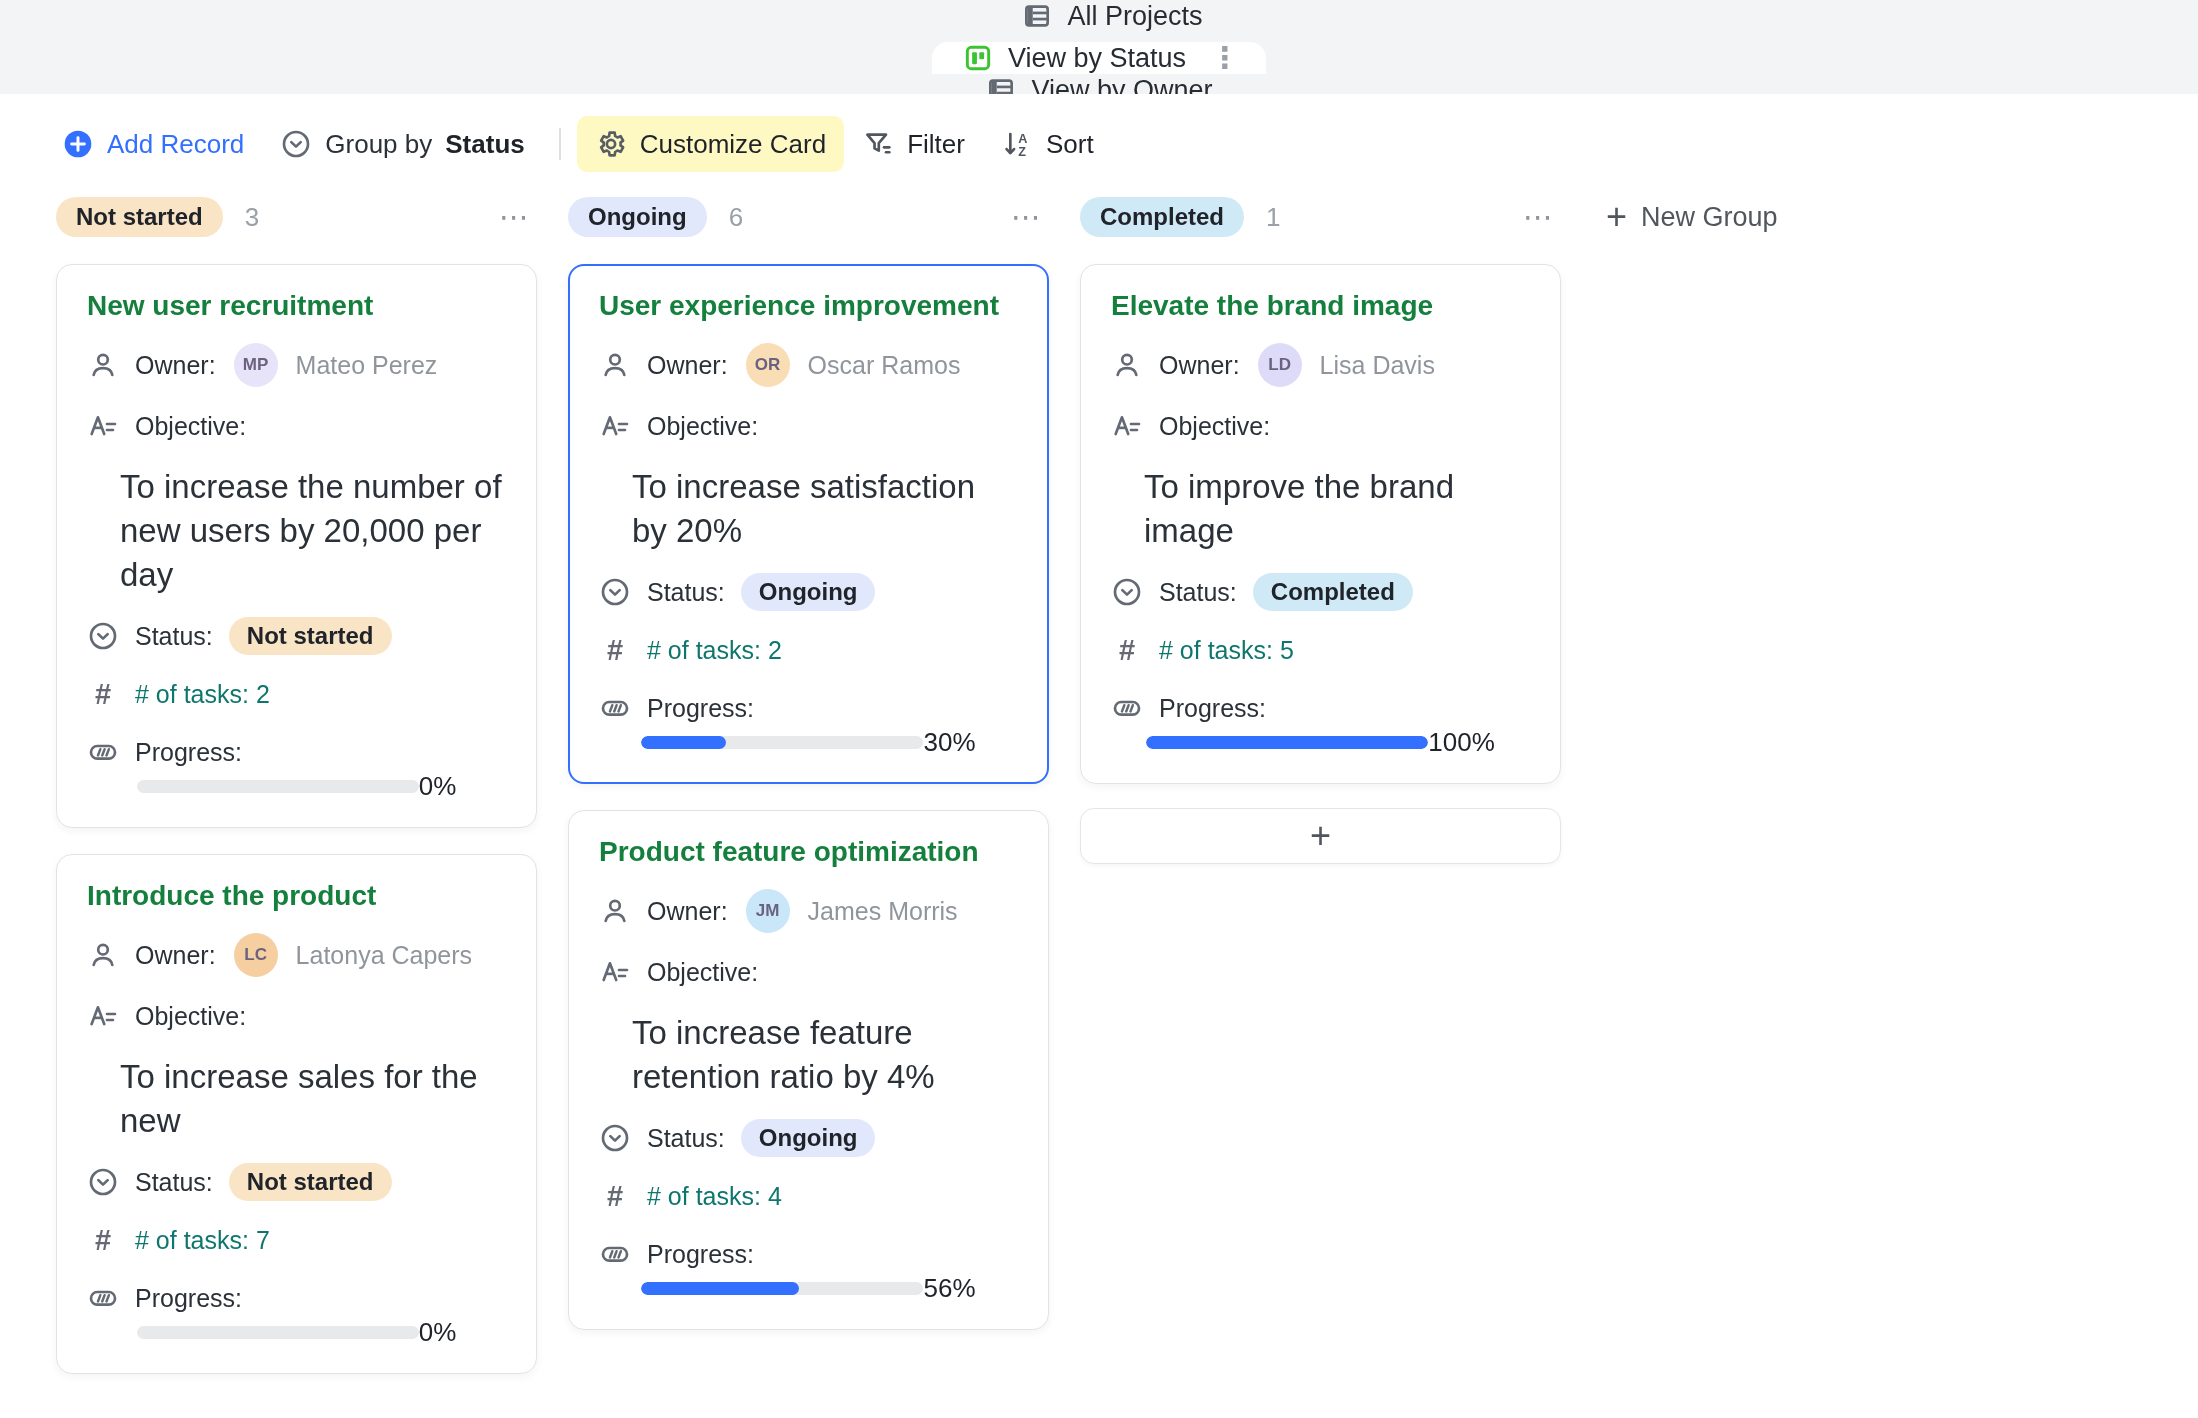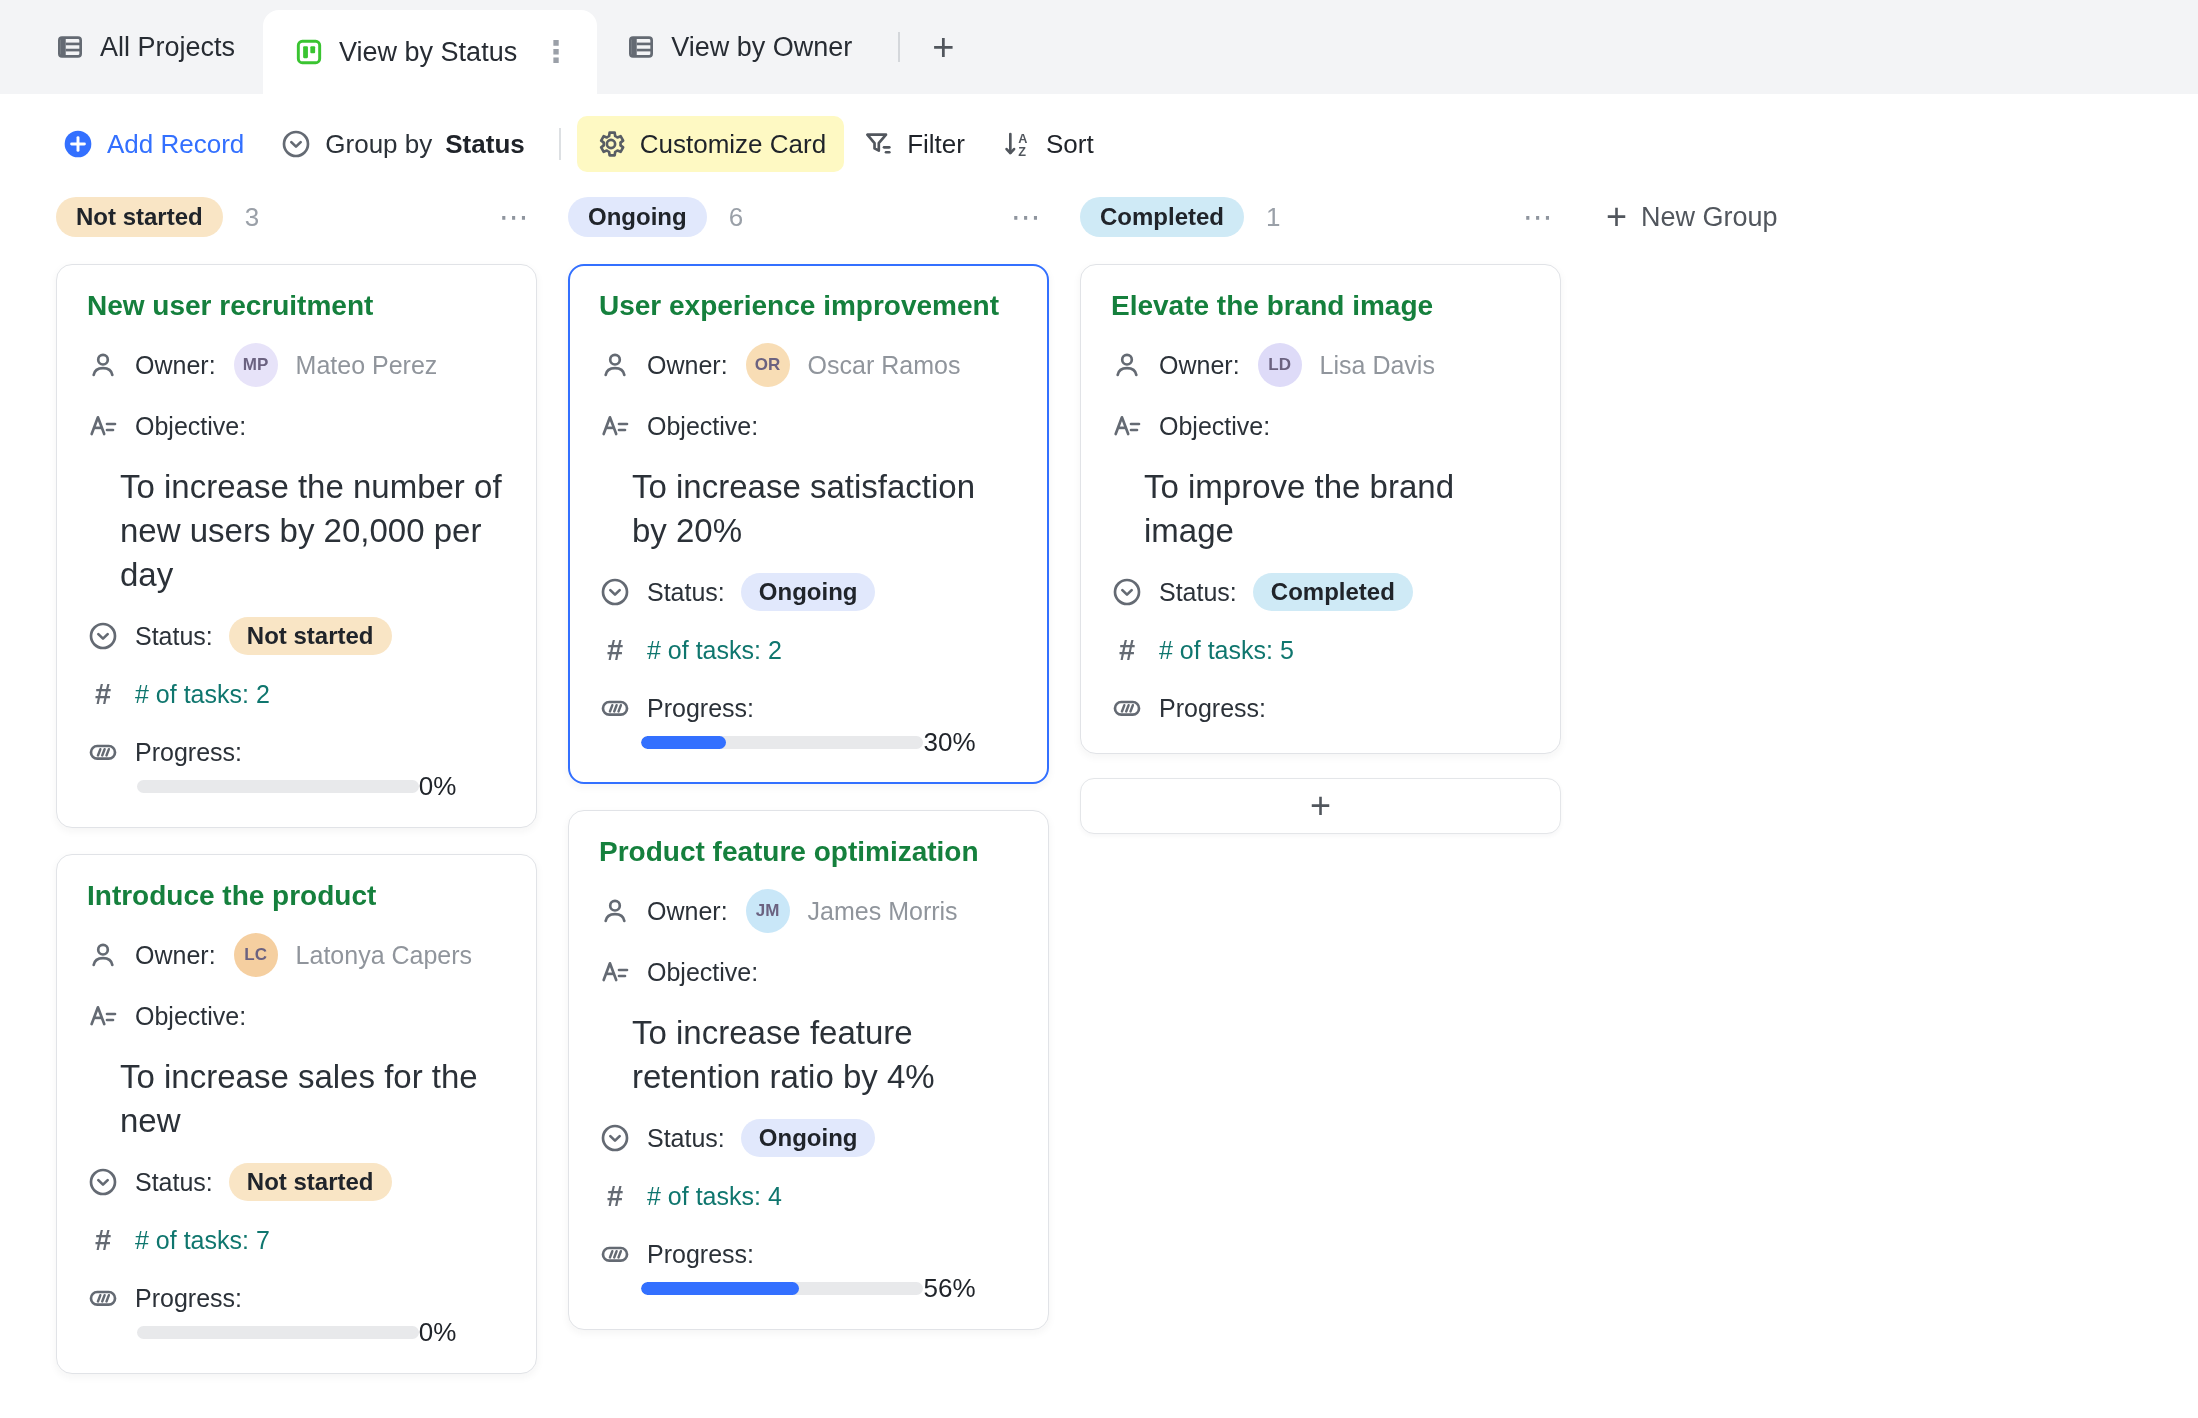--- a/index.html
+++ b/index.html
@@ -1,21 +1,21 @@
 <!DOCTYPE html>
 <html><head>
 <meta charset="utf-8">
 <style>
   * { margin:0; padding:0; box-sizing:border-box; }
   html,body { width:2198px; height:1418px; overflow:hidden;
     font-family:"Liberation Sans","DejaVu Sans",sans-serif; background:#ffffff; }
 
   
   .tabbar { position:absolute; left:0; top:0; width:2198px; height:94px;
-    background:#f3f4f6; display:flex; align-items:center; }
+    background:#f3f4f6; display:flex; align-items:center;flex-direction:column; }
   .tab { display:flex; align-items:center; gap:14px; padding:0 28px; height:94px;
     font-size:27px; font-weight:500; color:#272c33; cursor:pointer; }
   .tab.first { margin-left:26px; }
   .tab.active { background:#ffffff; border-radius:16px 16px 0 0; height:84px;
     margin-top:10px; padding:0 26px 0 30px; }
   .tab-kebab { color:#9ba0a8; font-size:30px; font-weight:700; margin-left:10px;
     letter-spacing:0; line-height:1; }
   .tab-divider { width:2px; height:30px; background:#d4d7db; margin:0 18px; }
   .tab-plus { font-size:38px; color:#51565d; font-weight:300; padding:0 14px; cursor:pointer; }
   .ticon { width:32px; height:32px; flex:none; }
@@ -433,20 +433,26 @@
         </div>
         <div class="frow">
           <svg class="ficon" viewBox="0 0 24 24">
             <rect x="3" y="7.5" width="18" height="9.5" rx="4.7" fill="none" stroke="#646a73" stroke-width="2"></rect>
             <line x1="8.2" y1="14.6" x2="10" y2="9.9" stroke="#646a73" stroke-width="1.8" stroke-linecap="round"></line>
             <line x1="11.4" y1="14.6" x2="13.2" y2="9.9" stroke="#646a73" stroke-width="1.8" stroke-linecap="round"></line>
             <line x1="14.6" y1="14.6" x2="16.4" y2="9.9" stroke="#646a73" stroke-width="1.8" stroke-linecap="round"></line>
           </svg>
           <span class="flabel">Progress:</span>
         </div>
+        <div class="progress-row">
+          <div class="track">
+            <div class="fill" style="width: 100%;"></div>
+          </div>
+          <span class="pct">100%</span>
+        </div>
       </div>
 
       <div class="add-card-btn">+</div>
     </div>
 
     <div class="new-group">
       <span class="plus">+</span>
       <span>New Group</span>
     </div>
 

